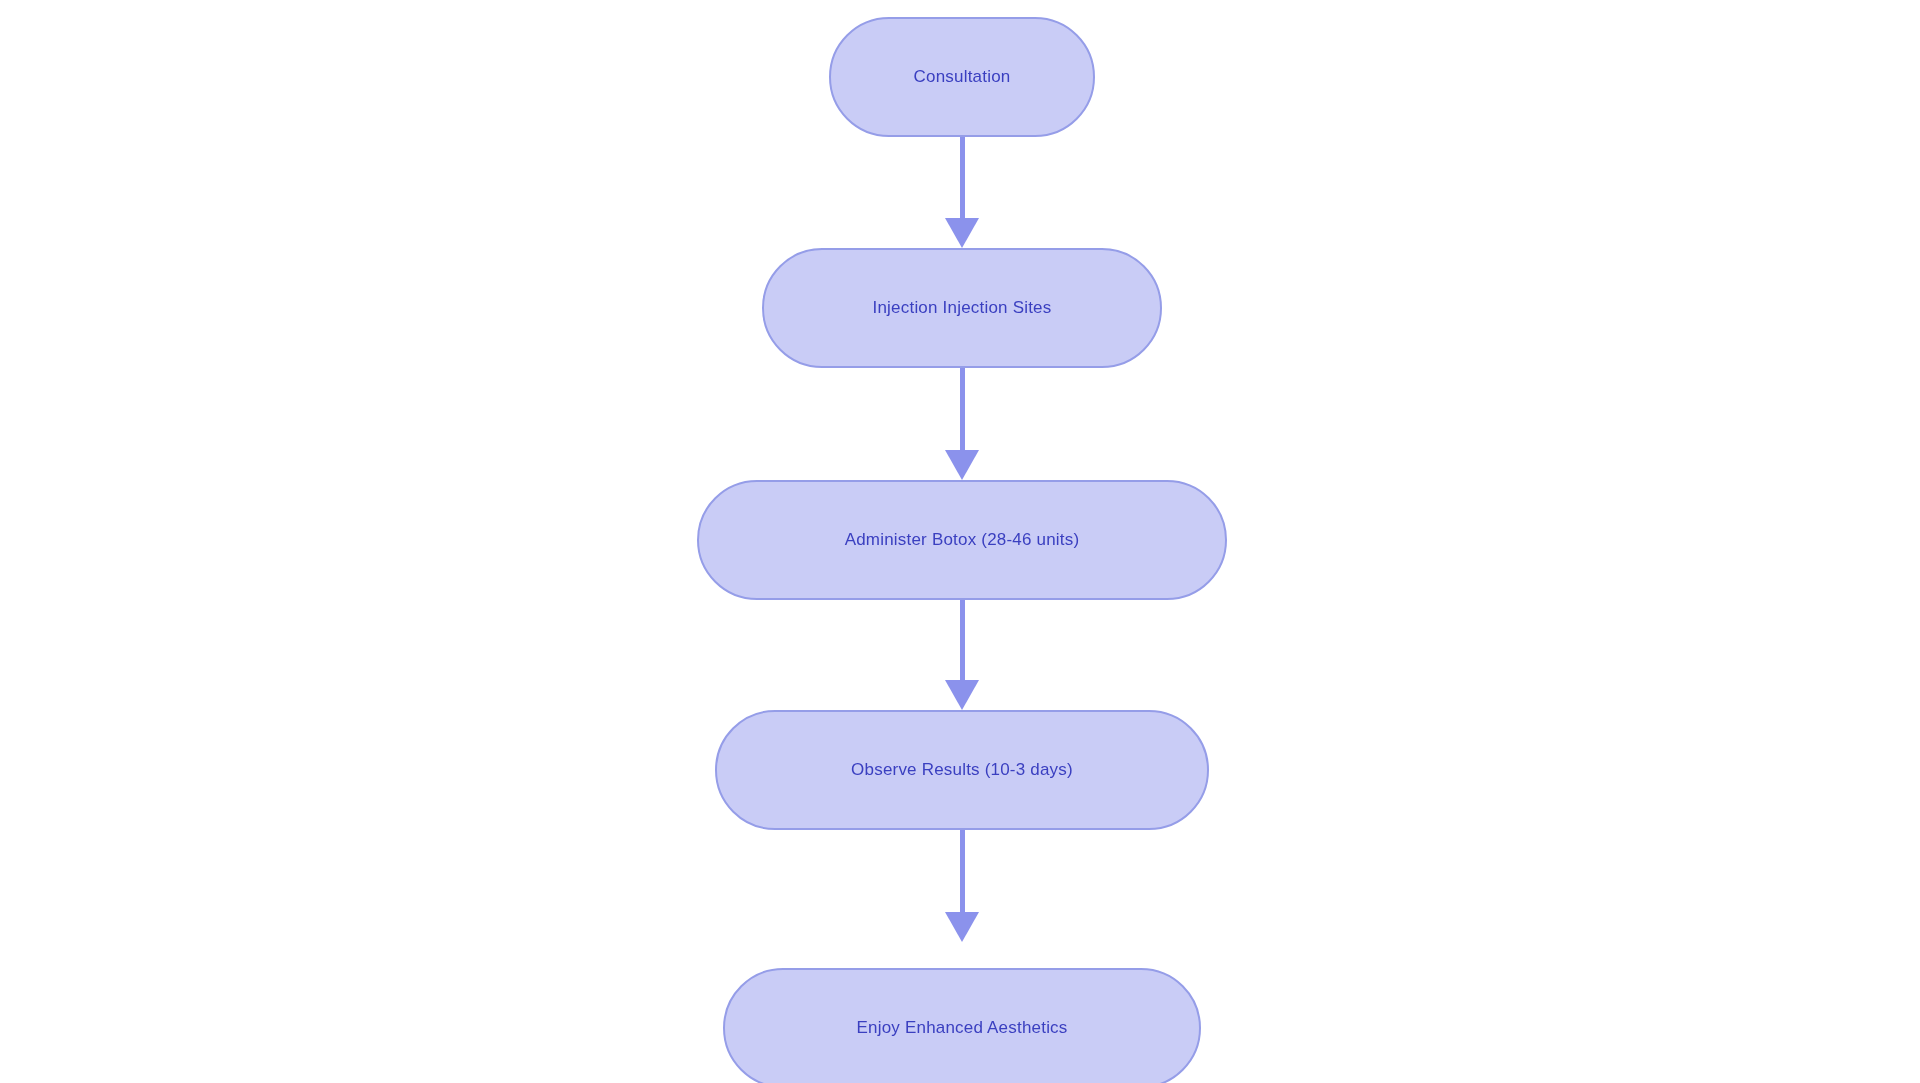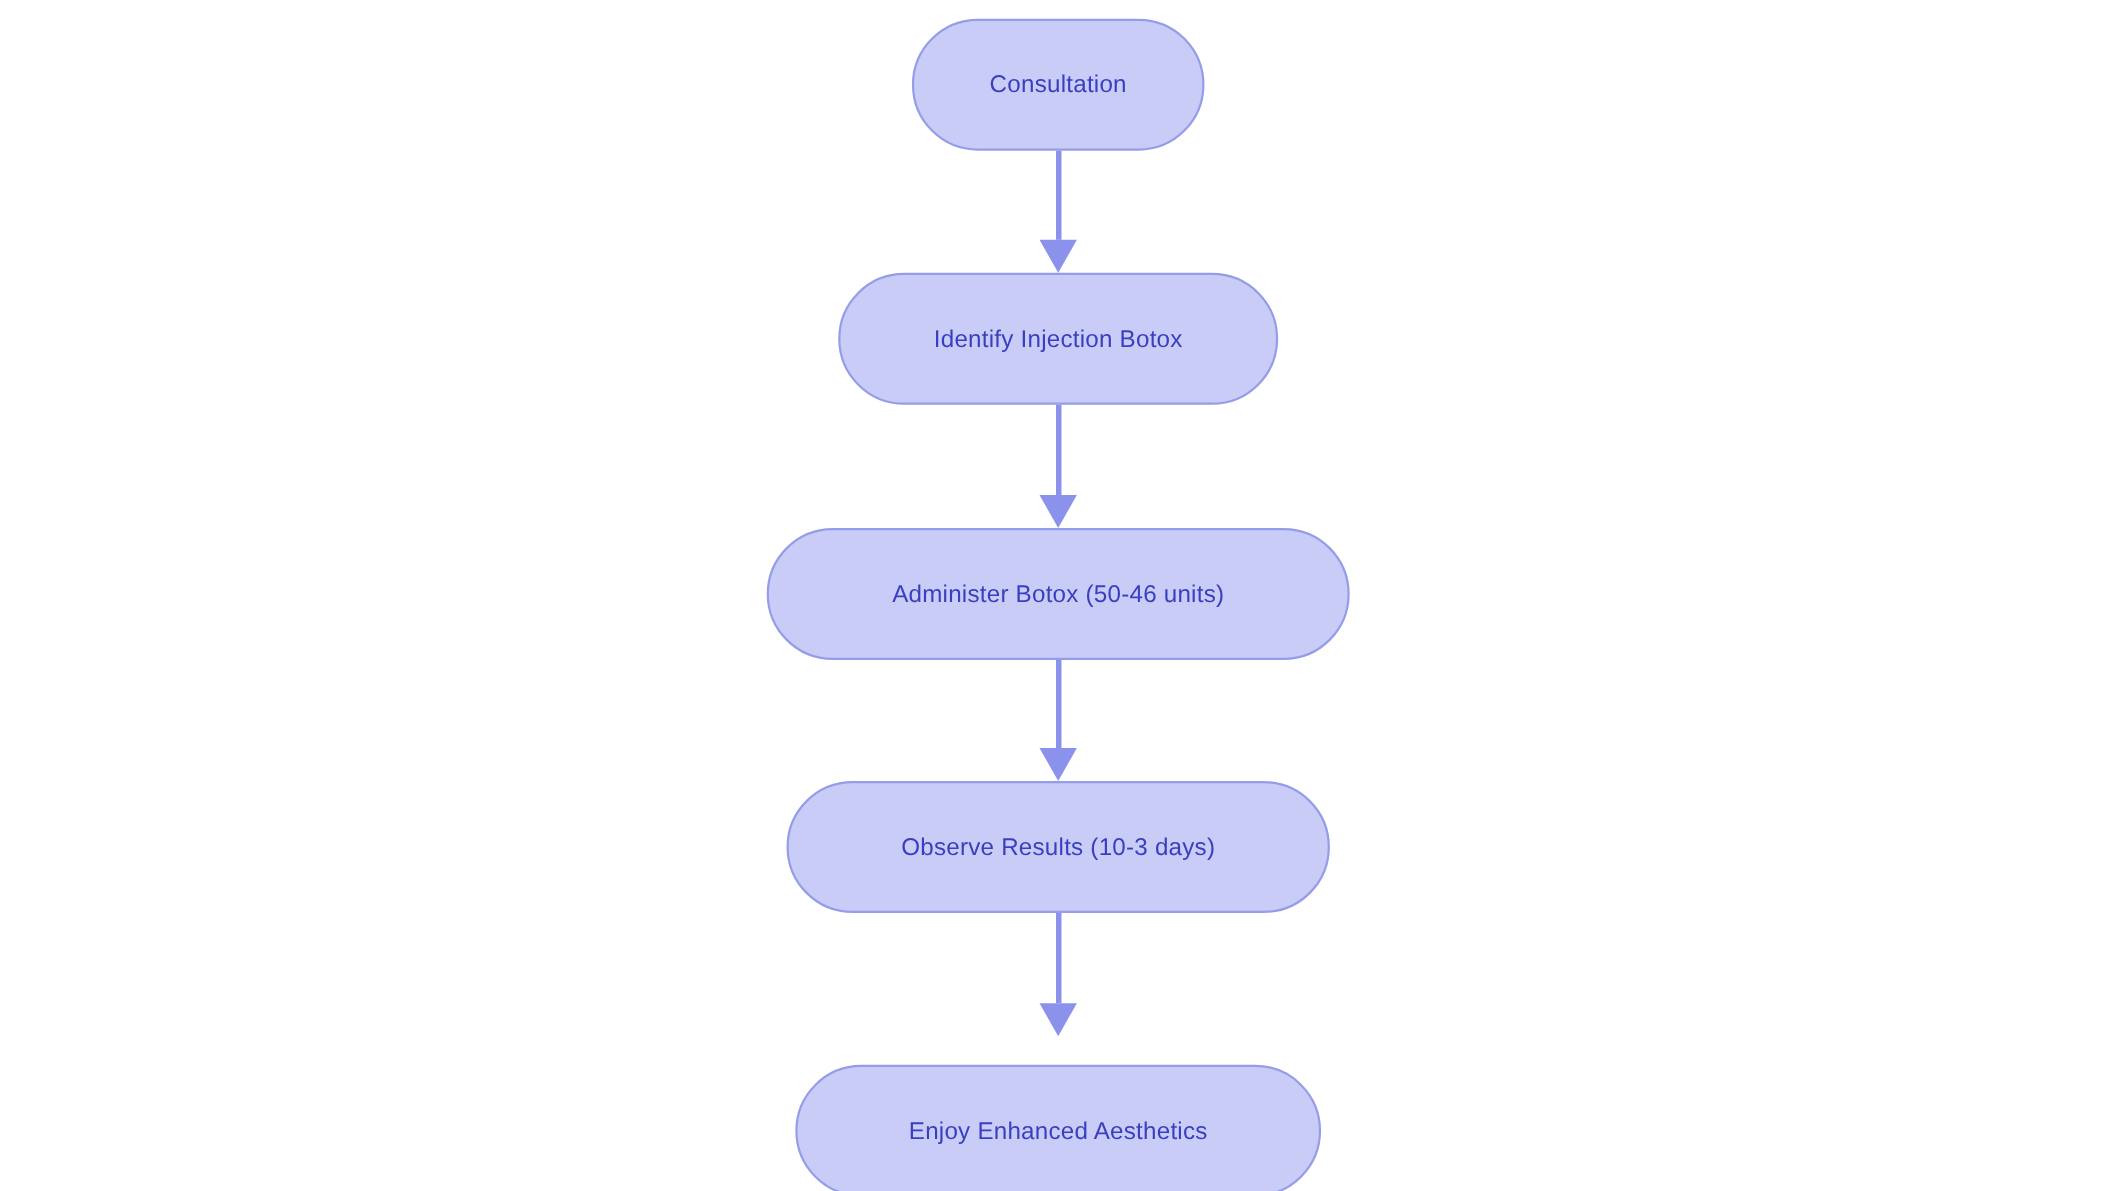--- a/index.html
+++ b/index.html
@@ -19,21 +19,21 @@
     position: absolute;
     height: 120px;
     box-sizing: border-box;
     background: var(--node-fill, #c9ccf6);
     border: 2px solid var(--node-border, #959de8);
     border-radius: 60px;
     display: flex;
     align-items: center;
     justify-content: center;
     color: var(--node-text, #3a3fc0);
-    font-size: 22px;
+    font-size: 17px;
     letter-spacing: 0.2px;
     white-space: nowrap;
   }
   .edge {
     position: absolute;
     width: 34px;
     display: flex;
     flex-direction: column;
     align-items: center;
   }
@@ -53,25 +53,25 @@
 </head>
 <body>
 
 <div class="canvas">
 
   <div class="node" style="left:829px; top:17px;  width:266px;">
     <span>Consultation</span>
   </div>
 
   <div class="node" style="left:762px; top:248px; width:400px;">
-    <span>Identify Injection Botox</span>
+    <span>Injection Injection Sites</span>
   </div>
 
   <div class="node" style="left:697px; top:480px; width:530px;">
-    <span>Administer Botox (50-46 units)</span>
+    <span>Administer Botox (28-46 units)</span>
   </div>
 
   <div class="node" style="left:715px; top:710px; width:494px;">
     <span>Observe Results (10-3 days)</span>
   </div>
 
   <div class="node" style="left:723px; top:968px; width:478px;">
     <span>Enjoy Enhanced Aesthetics</span>
   </div>
 

